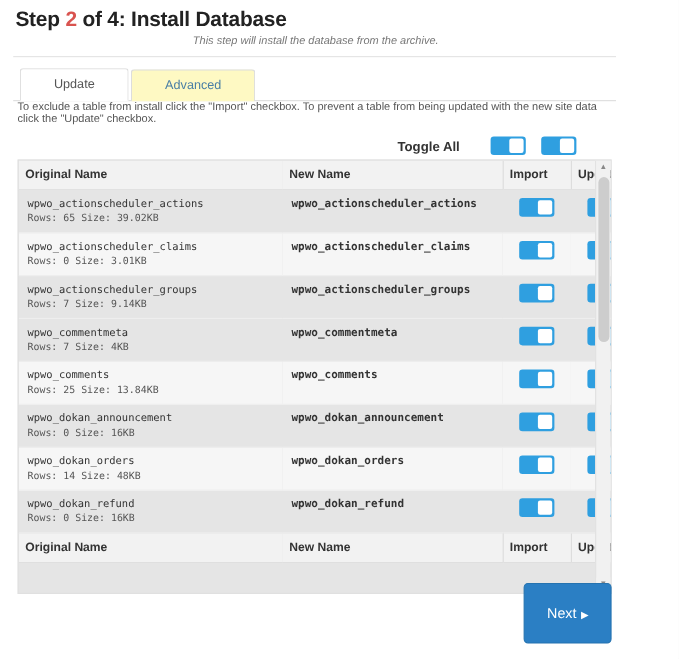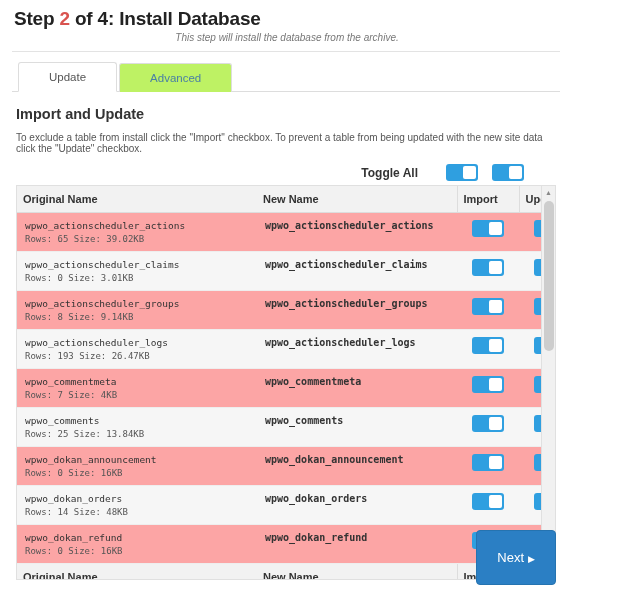--- a/index.html
+++ b/index.html
@@ -46,21 +46,21 @@
     align-items: flex-end;
     border-bottom: 1px solid #dddddd;
     padding-left: 6px;
     height: 30px;
   }
   .tab {
     font-size: 11.5px;
     padding: 7px 30px 7px 30px;
     border: 1px solid #dddddd;
     border-bottom: none;
-    background: #bef264;
+    background: #fef9c3;
     color: #4a7fa5;
     cursor: pointer;
     margin-right: 2px;
     border-radius: 3px 3px 0 0;
     position: relative;
     top: 1px;
     line-height: 14px;
   }
   .tab.active {
     background: #ffffff;
@@ -115,21 +115,21 @@
     border-radius: 2px;
   }
   .switch.on .knob { left: auto; right: 2px; }
   
   .table-wrap {
     position: relative;
     margin: 0 4px;
     border: 1px solid #e0e0e0;
     height: 395px;
     overflow: hidden;
-    background: #fca5a5;
+    background: #e5e5e5;
   }
   table.tbl {
     width: 100%;
     border-collapse: collapse;
     table-layout: fixed;
   }
   table.tbl th {
     background: #f2f2f2;
     font-size: 11px;
     font-weight: bold;
@@ -228,21 +228,20 @@
   </div>
   <div class="subtitle">This step will install the database from the archive.</div>
 
   <hr class="hr">
 
   <div class="tabs">
     <div class="tab active">Update</div>
     <div class="tab">Advanced</div>
   </div>
 
-  <div class="section-title">Import and Update</div>
   <div class="section-desc">To exclude a table from install click the "Import" checkbox. To prevent a table from being updated with the new site data click the "Update" checkbox.</div>
 
   <div class="toggle-all-row">
     <span class="toggle-all-label">Toggle All</span>
     <span class="switch on">
         <span class="knob"></span>
       </span>
     <span class="switch on">
         <span class="knob"></span>
       </span>
@@ -273,32 +272,23 @@
             <span class="name-main">wpwo_actionscheduler_claims</span>
             <span class="name-sub">Rows: 0 Size: 3.01KB</span>
           </td>
           <td class="c-new">wpwo_actionscheduler_claims</td>
           <td class="c-sw"><span class="switch on"><span class="knob"></span></span></td>
           <td class="c-sw"><span class="switch on"><span class="knob"></span></span></td>
         </tr>
         <tr>
           <td class="c-orig">
             <span class="name-main">wpwo_actionscheduler_groups</span>
-            <span class="name-sub">Rows: 8 Size: 9.14KB</span>
+            <span class="name-sub">Rows: 7 Size: 9.14KB</span>
           </td>
           <td class="c-new">wpwo_actionscheduler_groups</td>
-          <td class="c-sw"><span class="switch on"><span class="knob"></span></span></td>
-          <td class="c-sw"><span class="switch on"><span class="knob"></span></span></td>
-        </tr>
-        <tr class="alt">
-          <td class="c-orig">
-            <span class="name-main">wpwo_actionscheduler_logs</span>
-            <span class="name-sub">Rows: 193 Size: 26.47KB</span>
-          </td>
-          <td class="c-new">wpwo_actionscheduler_logs</td>
           <td class="c-sw"><span class="switch on"><span class="knob"></span></span></td>
           <td class="c-sw"><span class="switch on"><span class="knob"></span></span></td>
         </tr>
         <tr>
           <td class="c-orig">
             <span class="name-main">wpwo_commentmeta</span>
             <span class="name-sub">Rows: 7 Size: 4KB</span>
           </td>
           <td class="c-new">wpwo_commentmeta</td>
           <td class="c-sw"><span class="switch on"><span class="knob"></span></span></td>

